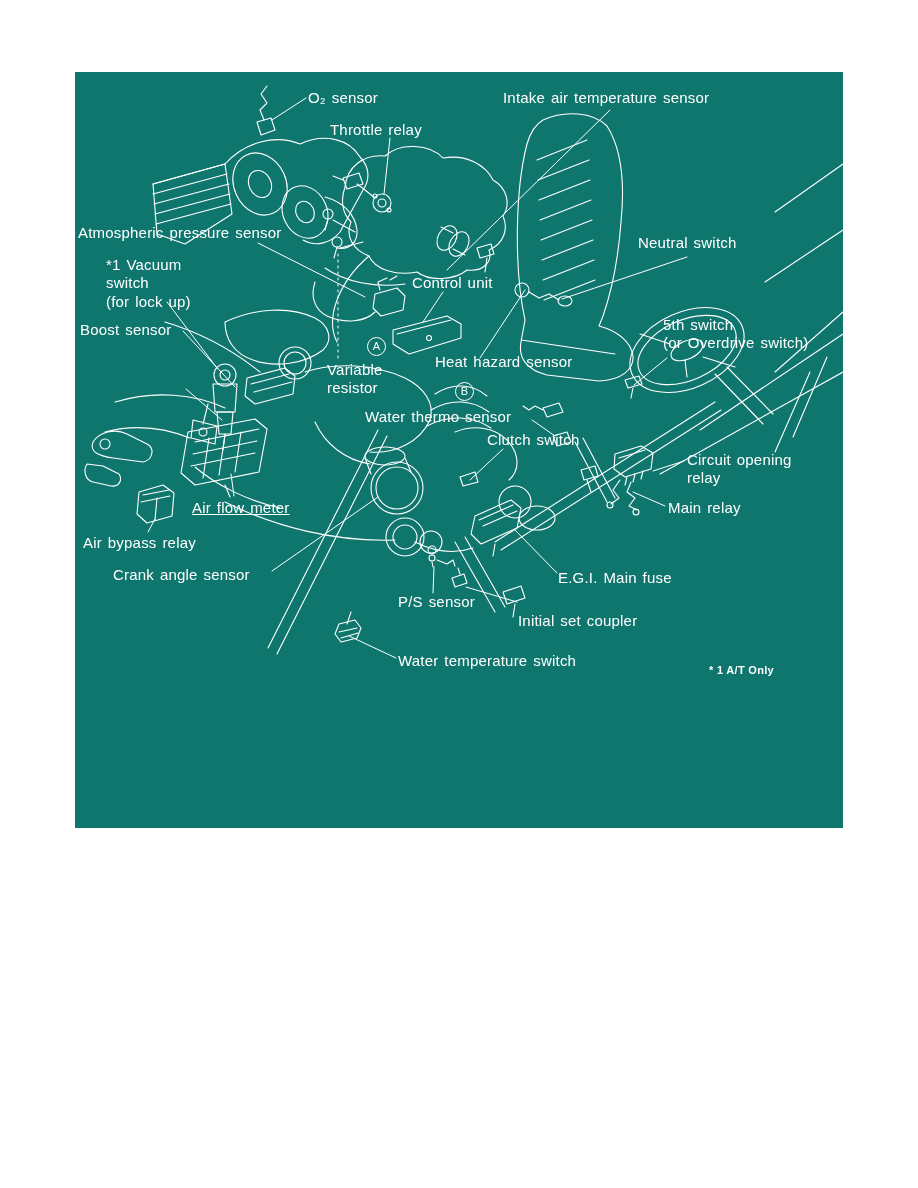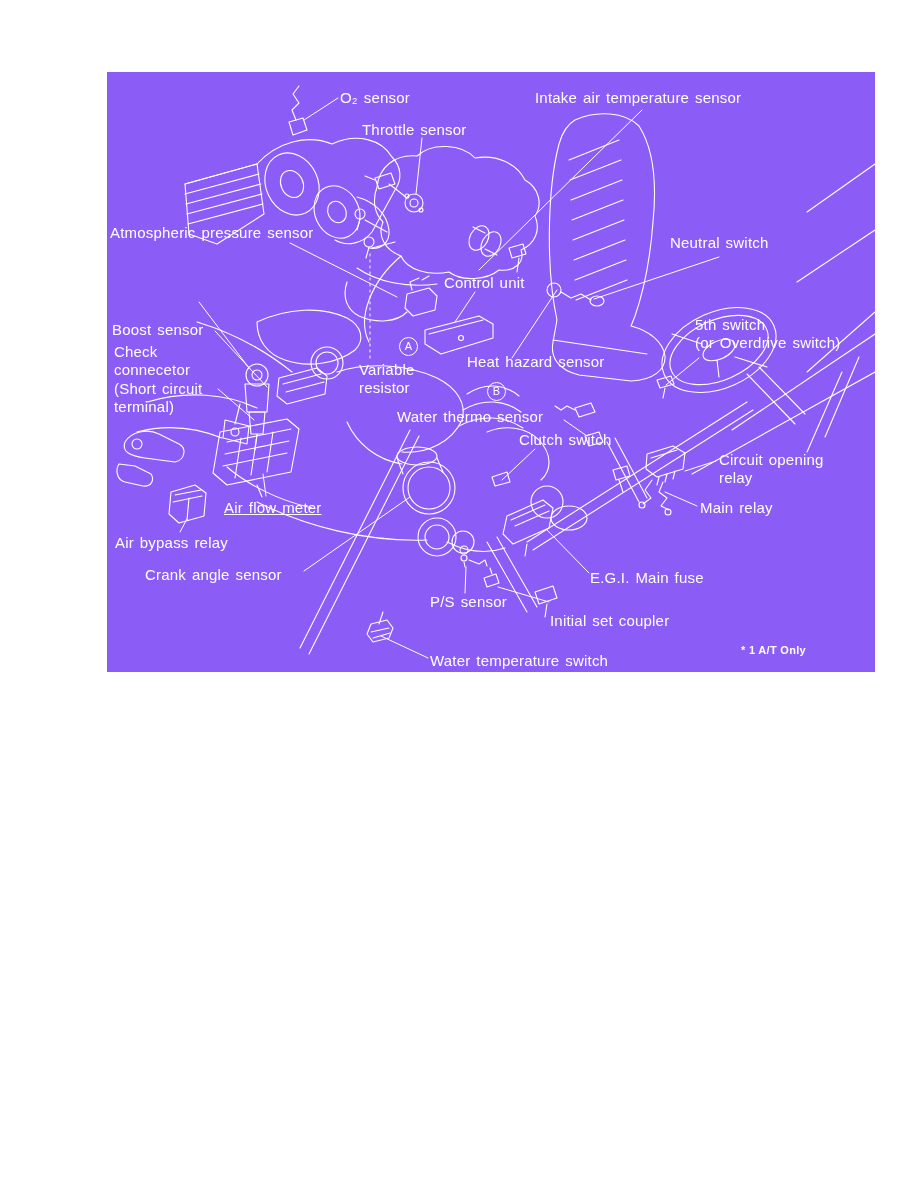--- a/index.html
+++ b/index.html
@@ -1,18 +1,18 @@
 <!DOCTYPE html>
 <html><head>
 <meta charset="utf-8">
 <style>
   html,body{margin:0;padding:0;background:#ffffff;}
   body{width:918px;height:1188px;position:relative;font-family:"Liberation Sans",sans-serif;}
   .page{position:absolute;inset:0;background:#ffffff;}
-  .diagram{position:absolute;left:75px;top:72px;width:768px;height:600px;background:#8b5cf6;overflow:hidden;margin-left:32px;}
+  .diagram{position:absolute;left:75px;top:72px;width:768px;height:756px;background:#0f766e;overflow:hidden;}
   .diagram svg{position:absolute;left:0;top:0;}
   .lbl{
     position:absolute;color:#ffffff;
     font-family:"Liberation Sans","DejaVu Sans",sans-serif;
     font-size:15px;line-height:1.22;letter-spacing:.2px;word-spacing:1.5px;
     white-space:pre-line;
   }
   .marker{
     position:absolute;width:17px;height:17px;border:1.6px solid #ffffff;border-radius:50%;
     color:#ffffff;font-size:11px;line-height:17px;text-align:center;
@@ -258,28 +258,27 @@
         <line x1="73" y1="460" x2="80" y2="447"></line>
         <line x1="197" y1="499" x2="303" y2="425"></line>
         <line x1="482" y1="501" x2="440" y2="458"></line>
         <line x1="358" y1="521" x2="359" y2="495"></line>
         <line x1="442" y1="530" x2="391" y2="515"></line>
         <line x1="321" y1="586" x2="274" y2="564"></line>
       </g>
     </svg>
 
     <span class="lbl" style="left:233px;top:17px;">O₂ sensor</span>
-    <span class="lbl" style="left:255px;top:49px;">Throttle sensor</span>
+    <span class="lbl" style="left:255px;top:49px;">Throttle relay</span>
     <span class="lbl" style="left:428px;top:17px;">Intake air temperature sensor</span>
     <span class="lbl" style="left:3px;top:152px;">Atmospheric pressure sensor</span>
+    <span class="lbl" style="left:31px;top:184px;">*1 Vacuum
+switch
+(for lock up)</span>
     <span class="lbl" style="left:5px;top:249px;">Boost sensor</span>
-    <span class="lbl" style="left:7px;top:271px;">Check
-connecetor
-(Short circuit
-terminal)</span>
     <span class="lbl" style="left:337px;top:202px;">Control unit</span>
     <span class="lbl" style="left:563px;top:162px;">Neutral switch</span>
     <span class="lbl" style="left:360px;top:281px;">Heat hazard sensor</span>
     <span class="lbl" style="left:588px;top:244px;">5th switch
 (or Overdrive switch)</span>
     <span class="lbl" style="left:252px;top:289px;">Variable
 resistor</span>
     <span class="lbl" style="left:290px;top:336px;">Water thermo sensor</span>
     <span class="lbl" style="left:412px;top:359px;">Clutch switch</span>
     <span class="lbl" style="left:612px;top:379px;">Circuit opening
@@ -289,15 +288,15 @@
     <span class="lbl" style="left:8px;top:462px;">Air bypass relay</span>
     <span class="lbl" style="left:38px;top:494px;">Crank angle sensor</span>
     <span class="lbl" style="left:483px;top:497px;">E.G.I. Main fuse</span>
     <span class="lbl" style="left:323px;top:521px;">P/S sensor</span>
     <span class="lbl" style="left:443px;top:540px;">Initial set coupler</span>
     <span class="lbl" style="left:323px;top:580px;">Water temperature switch</span>
 
     <span class="marker" style="left:292px;top:265px;">A</span>
     <span class="marker" style="left:380px;top:310px;">B</span>
 
-    <span class="footnote" style="left:634px;top:572px;text-align:right;">* 1 A/T Only</span>
+    <span class="footnote" style="left:634px;top:592px;text-align:right;">* 1 A/T Only</span>
   </div>
 </div>
 
 </body></html>

